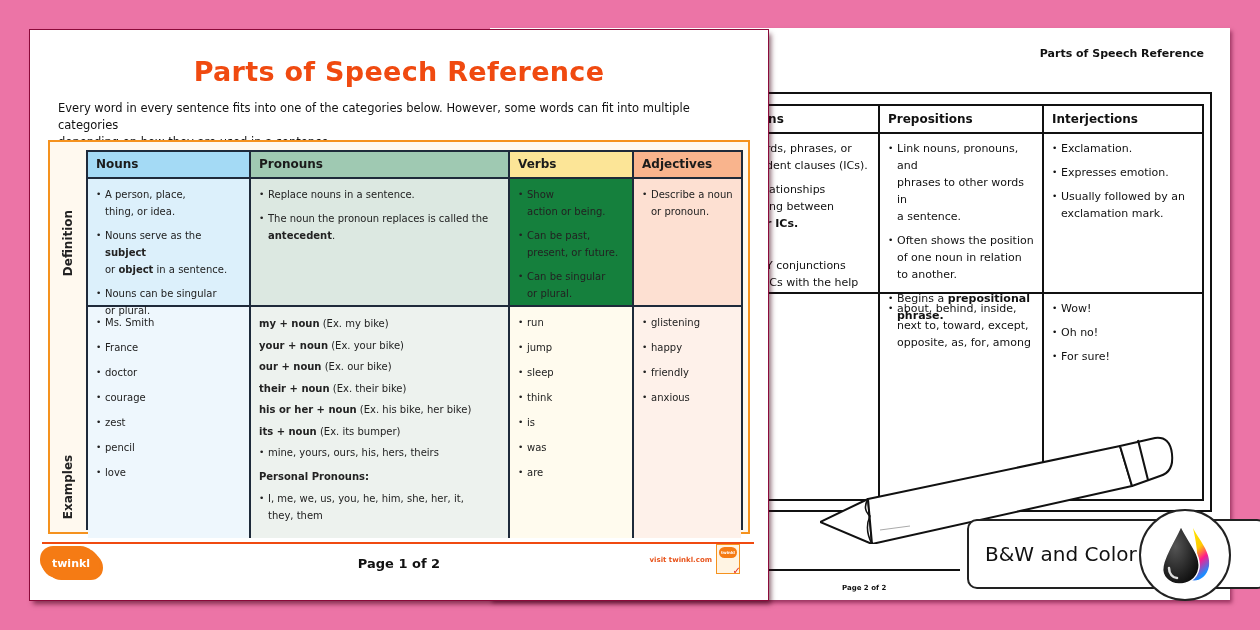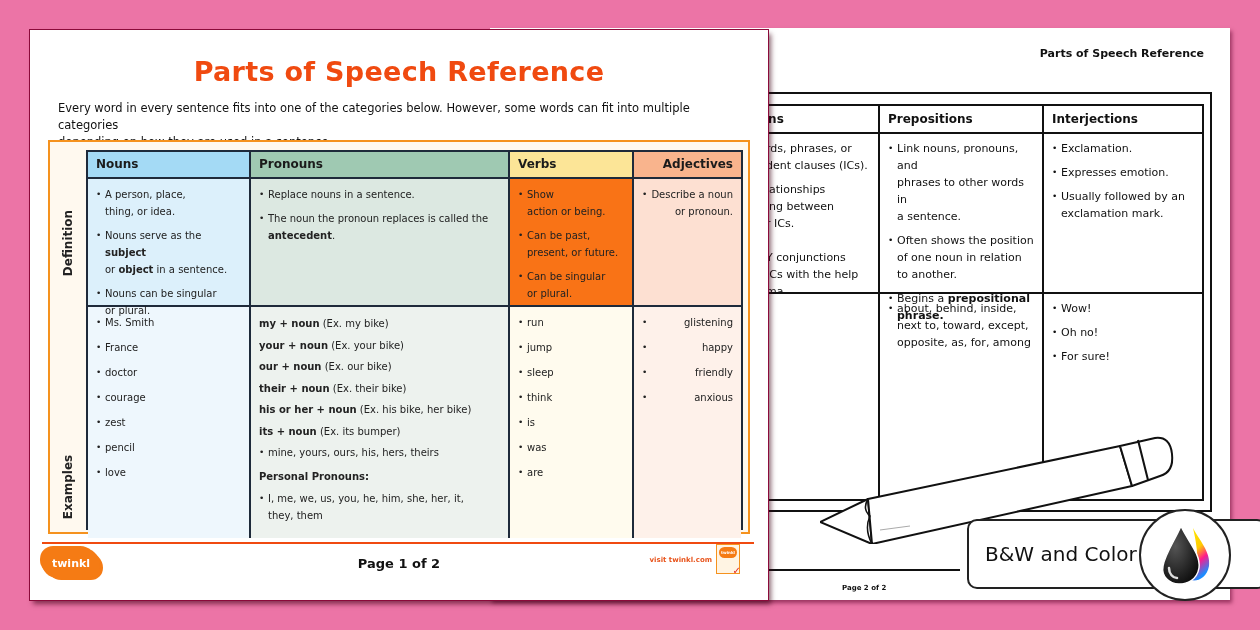--- a/index.html
+++ b/index.html
@@ -101,38 +101,38 @@
       display: grid;
       grid-template-columns: 163px 259px 124px 1fr;
       grid-template-rows: 27px 128px 1fr;
     }
     .cell {
       border-right: 2px solid #1e2a3a;
       border-bottom: 2px solid #1e2a3a;
       padding: 7px 8px;
       font-size: 10px; line-height: 17px; color: #222;
     }
-    .cell.c4 { border-right: none; text-align: right; }
+    .cell.c4 { border-right: none; }
     .cell.r3 { border-bottom: none; }
     .head { font-weight: bold; font-size: 12px; padding: 4px 8px; color: #1b1b1b; }
     .cell ul { list-style: none; }
     .cell li { position: relative; padding-left: 9px; margin-bottom: 7px; }
     .cell li::before { content: "•"; position: absolute; left: 0; font-size: 9px; }
     .cell .ex li { margin-bottom: 8px; }
     .cell p { margin: 0 0 2px 0; }
     .cell .sub { font-weight: bold; margin-bottom: 4px; }
     .cell b { font-weight: bold; }
 
     .h-noun { background: #a4daf5; }
     .h-pron { background: #9fc9b2; }
     .h-verb { background: #fce597; }
     .h-adj  { background: #f9b48d; }
     .b-noun { background: #dcf0fb; }
     .b-pron { background: #dce8e1; }
-    .b-verb { background: #f97316; }
+    .b-verb { background: #15803d; }
     .b-adj  { background: #fde0d2; }
     .e-noun { background: #eef7fd; }
     .e-pron { background: #edf2ee; }
     .e-verb { background: #fffbee; }
     .e-adj  { background: #fef1ea; }
 
     .footer-line {
       position: absolute; left: 12px; top: 512px;
       width: 712px; border-top: 2px solid #f04a10;
     }
@@ -199,21 +199,21 @@
       <span class="clip-inner" style="width:120px;">tions</span>
     </div>
     <div class="p2-cell p2-head">Prepositions</div>
     <div class="p2-cell p2-head">Interjections</div>
 
     <div class="p2-cell" style="padding-left:276px; white-space:nowrap; overflow:hidden;">
       <div>rds, phrases, or</div>
       <div style="margin-bottom:7px;">dent clauses (ICs).</div>
       <div>lationships</div>
       <div>ing between</div>
-      <div style="margin-bottom:17px;">r ICs.</div>
+      <div style="margin-bottom:25px;font-weight:bold;">r ICs.</div>
       <div>Y conjunctions</div>
       <div>ICs with the help</div>
       <div>ma.</div>
     </div>
     <div class="p2-cell">
       <ul>
         <li>
           <span>Link nouns, pronouns, and</span><br>
           <span>phrases to other words in</span><br>
           <span>a sentence.</span>

